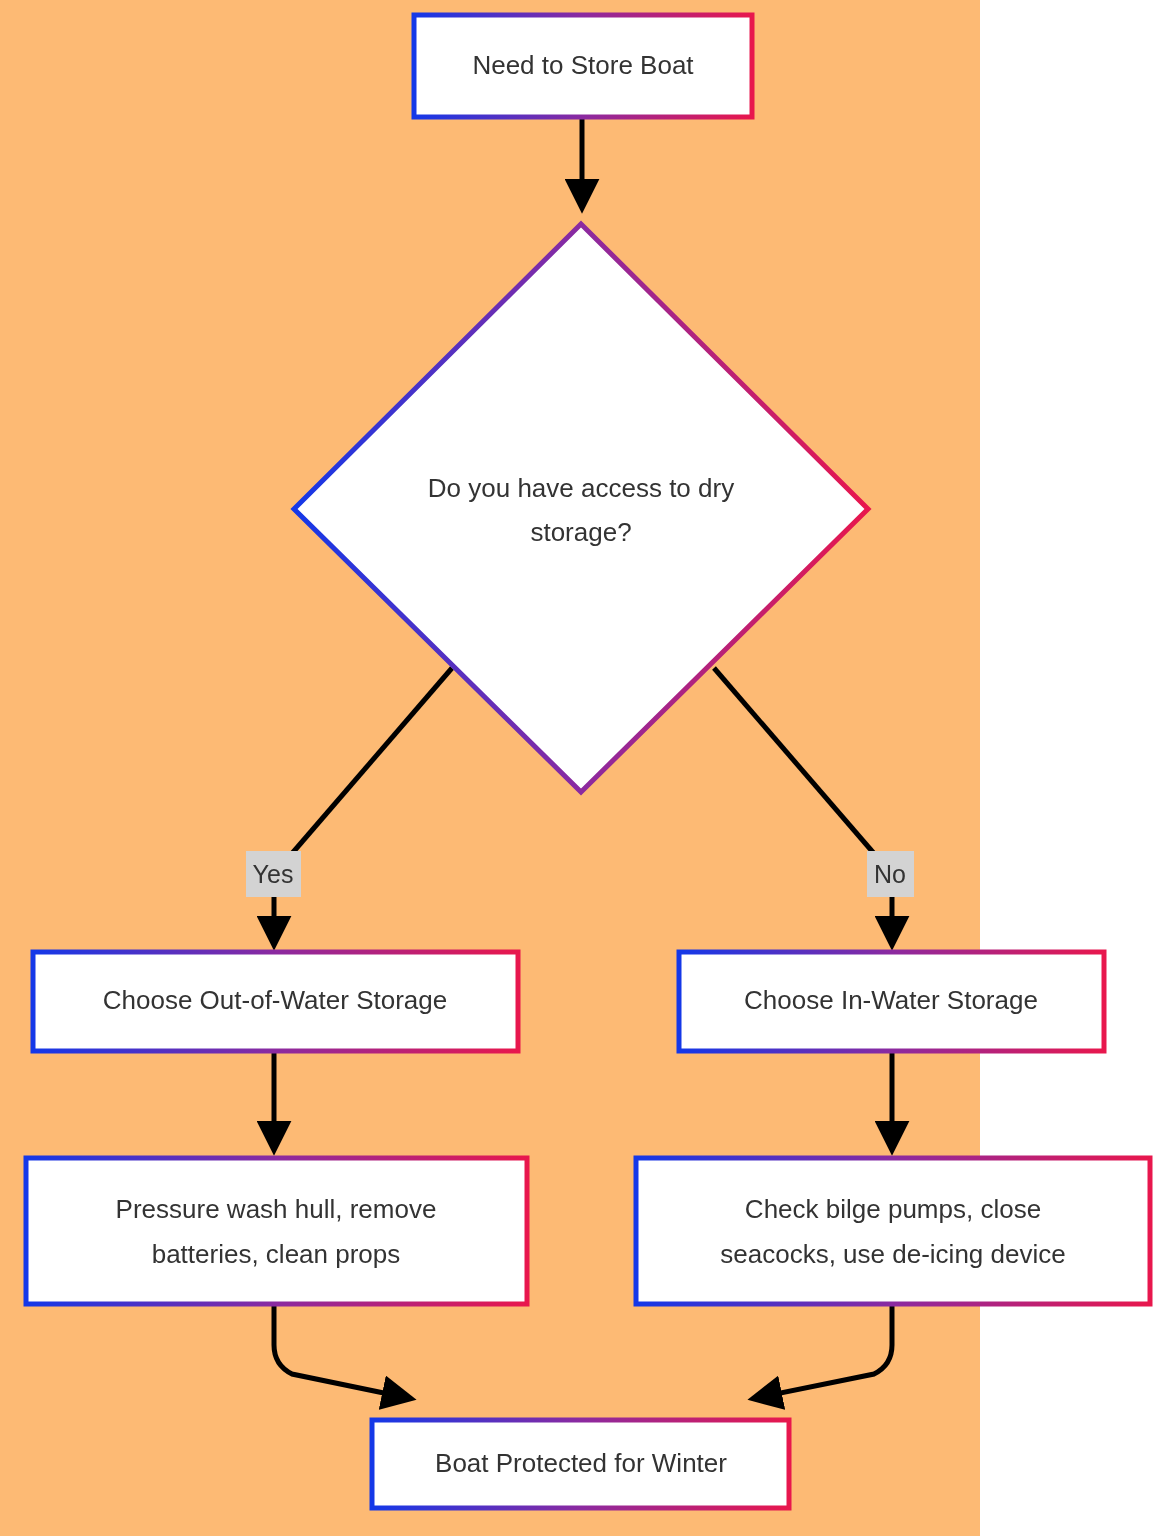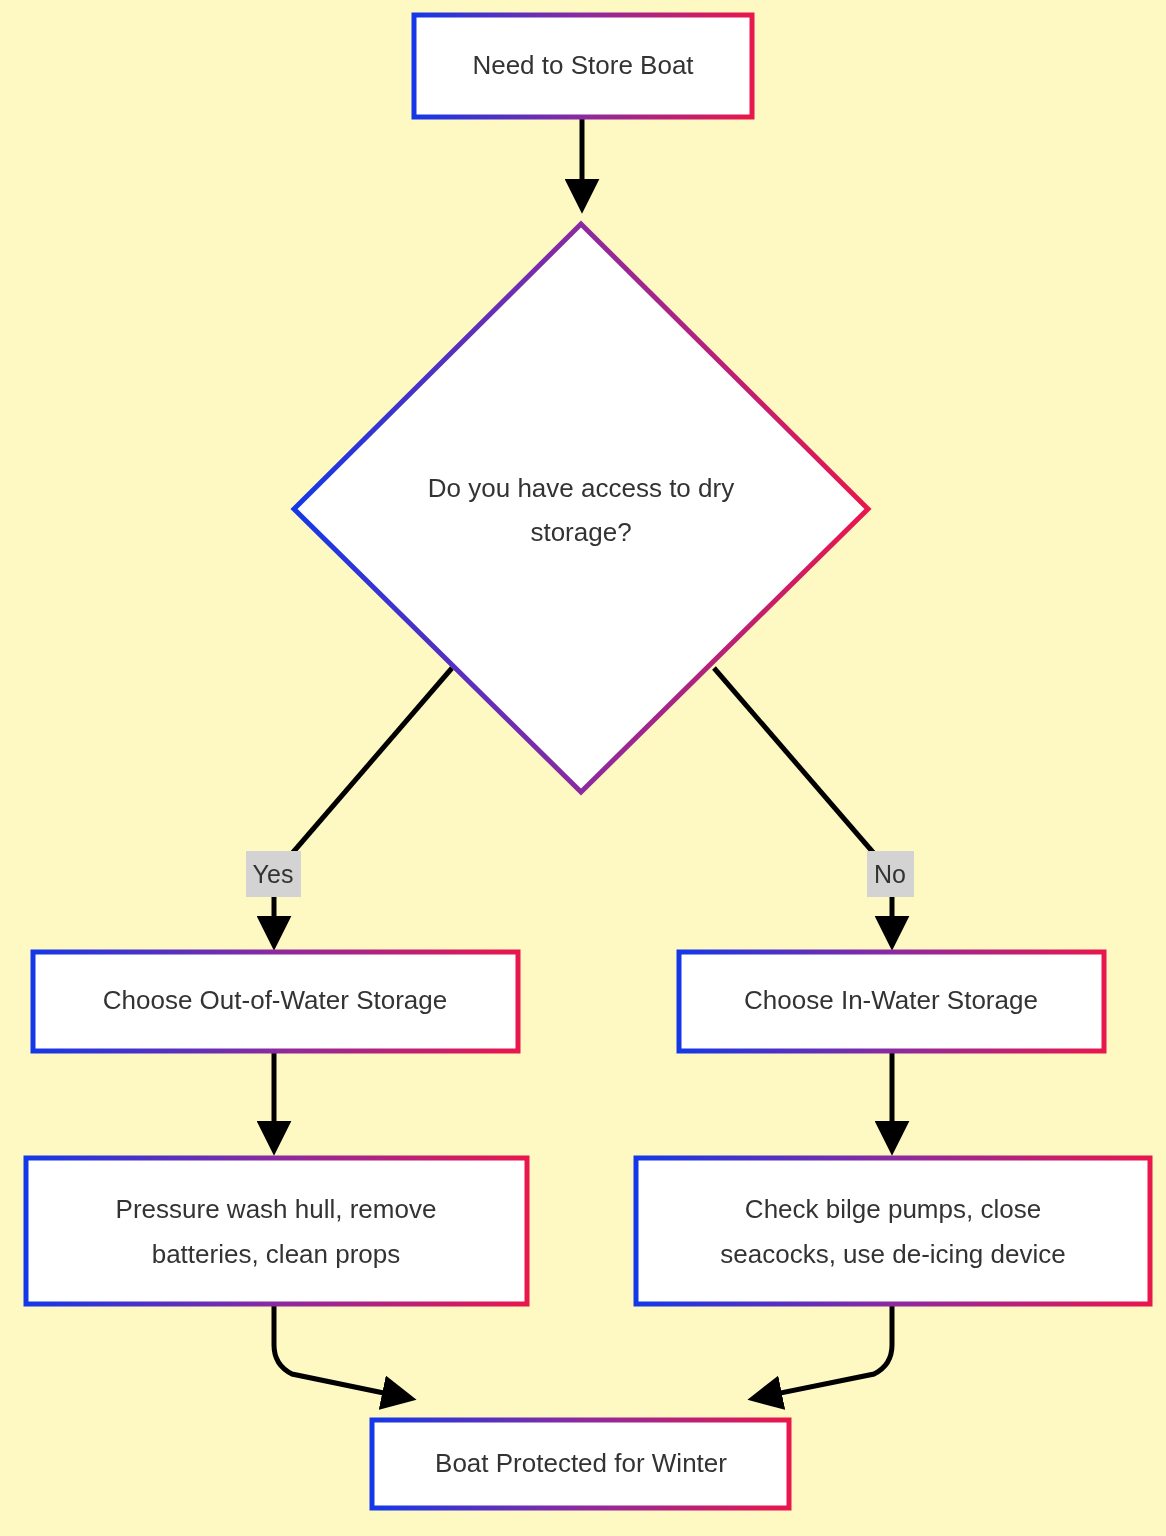--- a/index.html
+++ b/index.html
@@ -8,23 +8,23 @@
     background: #ffffff;
   }
   body {
     width: 1166px;
     height: 1536px;
     font-family: "Liberation Sans", sans-serif;
     overflow: hidden;
   }
   #flowchart-root {
     position: relative;
-    width: 1166px;
+    width: 980px;
     height: 1536px;
-    background: #fef9c3;
+    background: #fdba74;
   }
   svg.diagram {
     position: absolute;
     top: 0;
     left: 0;
     width: 1166px;
     height: 1536px;
     display: block;
   }
   .node-label {

